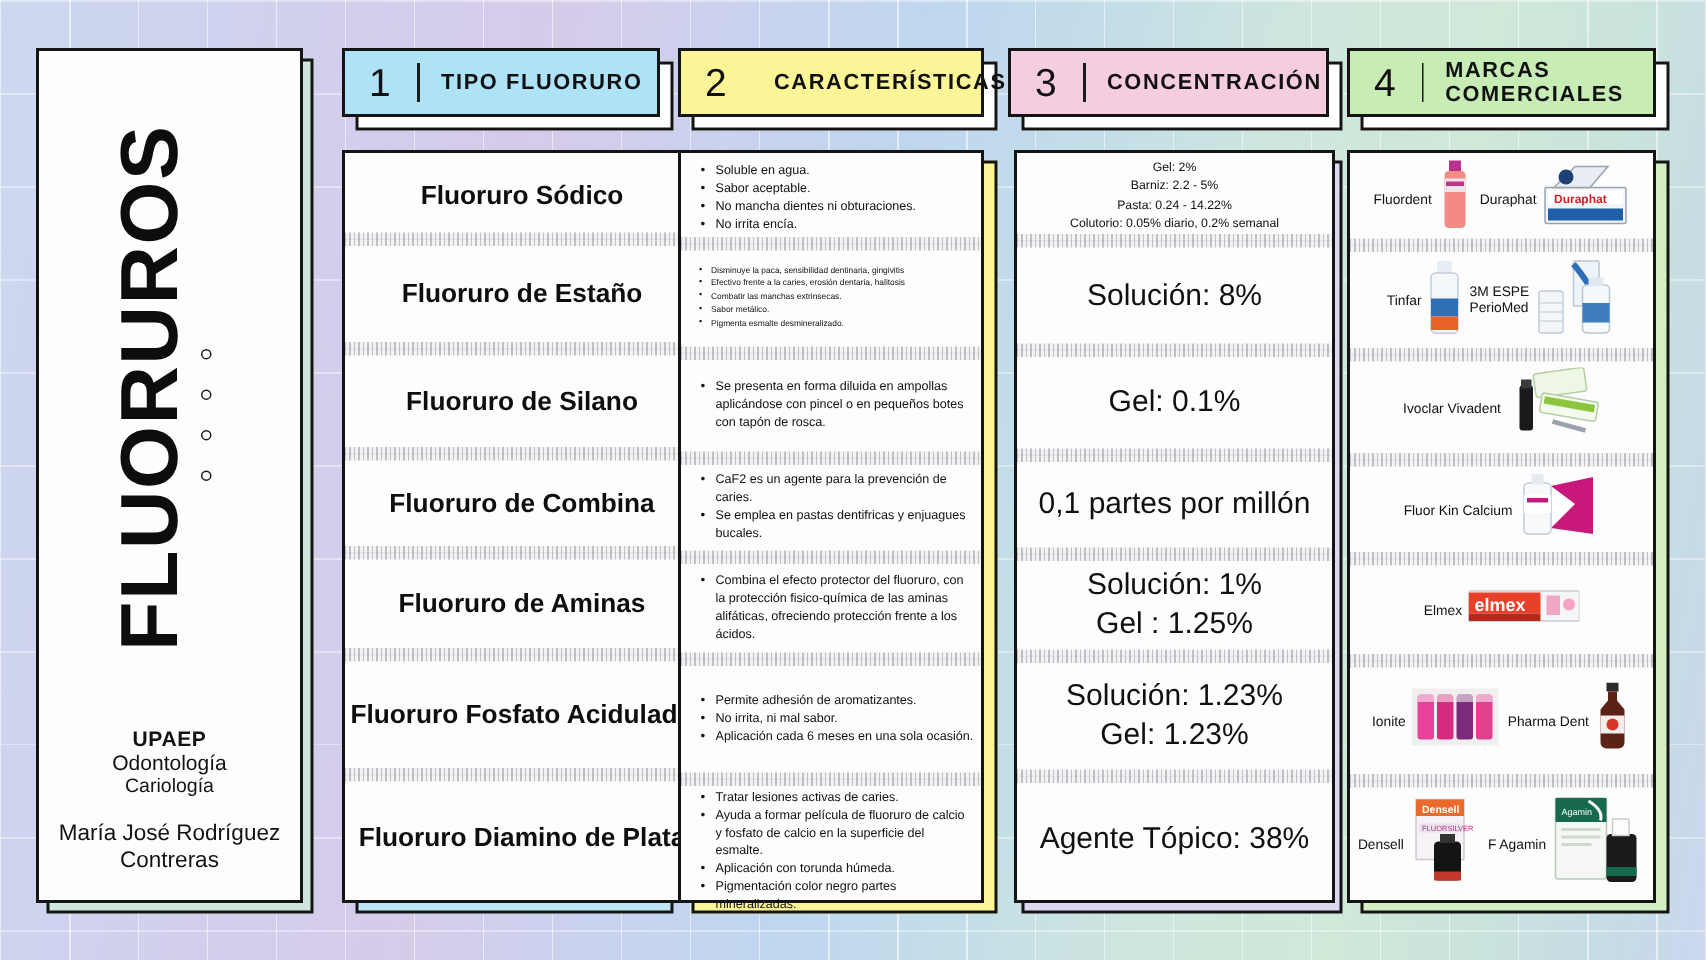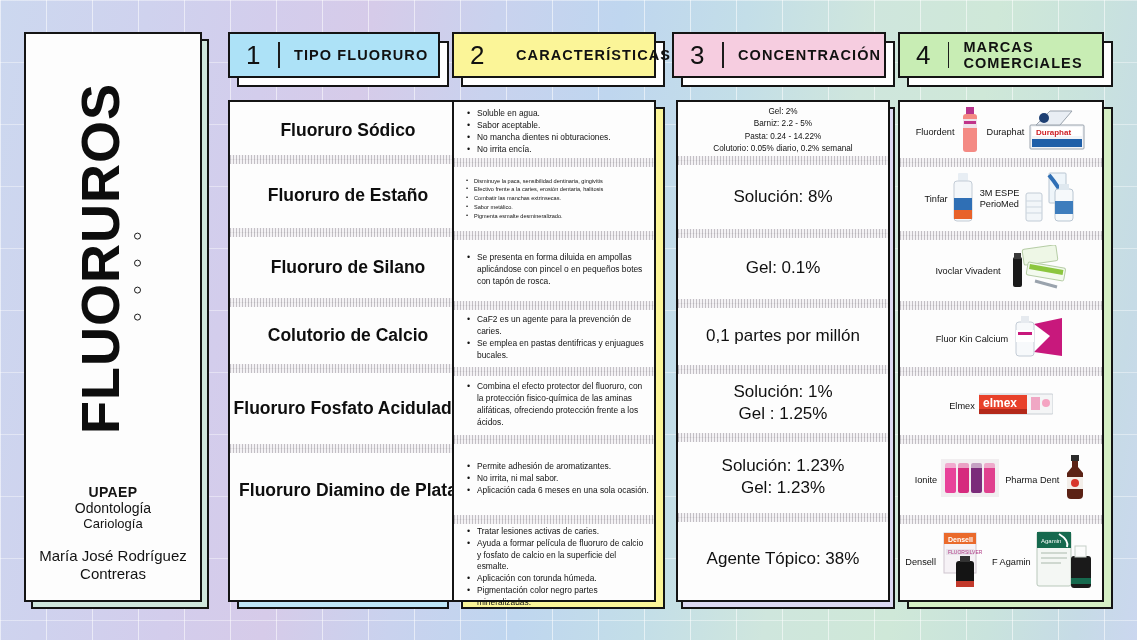--- a/index.html
+++ b/index.html
@@ -102,21 +102,21 @@
   #col2 .cell{ justify-content:center; padding:6px 5px 6px 12px; }
   #col2 ul{ list-style:none; }
   #col2 li{ position:relative; padding-left:11px; font-size:8.4px; line-height:1.42;
             color:#121212; }
   #col2 li::before{ content:"•"; position:absolute; left:1px; top:-1px; font-size:9px; }
   #col2 .tiny li{ font-size:5.6px; line-height:1.58; padding-left:8px; white-space:nowrap; }
   #col2 .tiny li::before{ font-size:6px; left:0; }
 
   
   #col3 .cell{ align-items:center; text-align:center; padding:4px 8px; }
-  .conc-lg{ font-size:17px; color:#101010; line-height:1.32; }
+  .conc-lg{ font-size:20px; color:#101010; line-height:1.32; }
   .conc-sm{ font-size:8.2px; color:#101010; line-height:1.52; }
 
   
   #col4 .cell{ padding:4px 8px; }
   .brands{ display:flex; align-items:center; justify-content:center; gap:6px;
            width:100%; height:100%; }
   .brand{ display:flex; align-items:center; gap:4px; }
   .brand-name{ font-size:9.2px; color:#121212; white-space:nowrap; }
   .brand-name.stacked{ white-space:normal; line-height:1.25; }
   .prod{ flex:0 0 auto; }
@@ -161,21 +161,24 @@
         <div class="cell r1">
           <div class="type-name">Fluoruro Sódico</div>
         </div>
         <div class="cell r2">
           <div class="type-name">Fluoruro de Estaño</div>
         </div>
         <div class="cell r3">
           <div class="type-name">Fluoruro de Silano</div>
         </div>
         <div class="cell r4">
-          <div class="type-name">Colutorio de Calcio</div>
+          <div class="type-name">Fluoruro de Combina</div>
+        </div>
+        <div class="cell r5">
+          <div class="type-name">Fluoruro de Aminas</div>
         </div>
         <div class="cell r6">
           <div class="type-name">Fluoruro Fosfato Acidulado</div>
         </div>
         <div class="cell r7">
           <div class="type-name">Fluoruro Diamino de Plata</div>
         </div>
       </div>
       <div class="hdr-shadow" style="left:461px;width:204px;"></div>
       <div class="hdr" style="left:452px;width:204px;background:#fbf598;">

